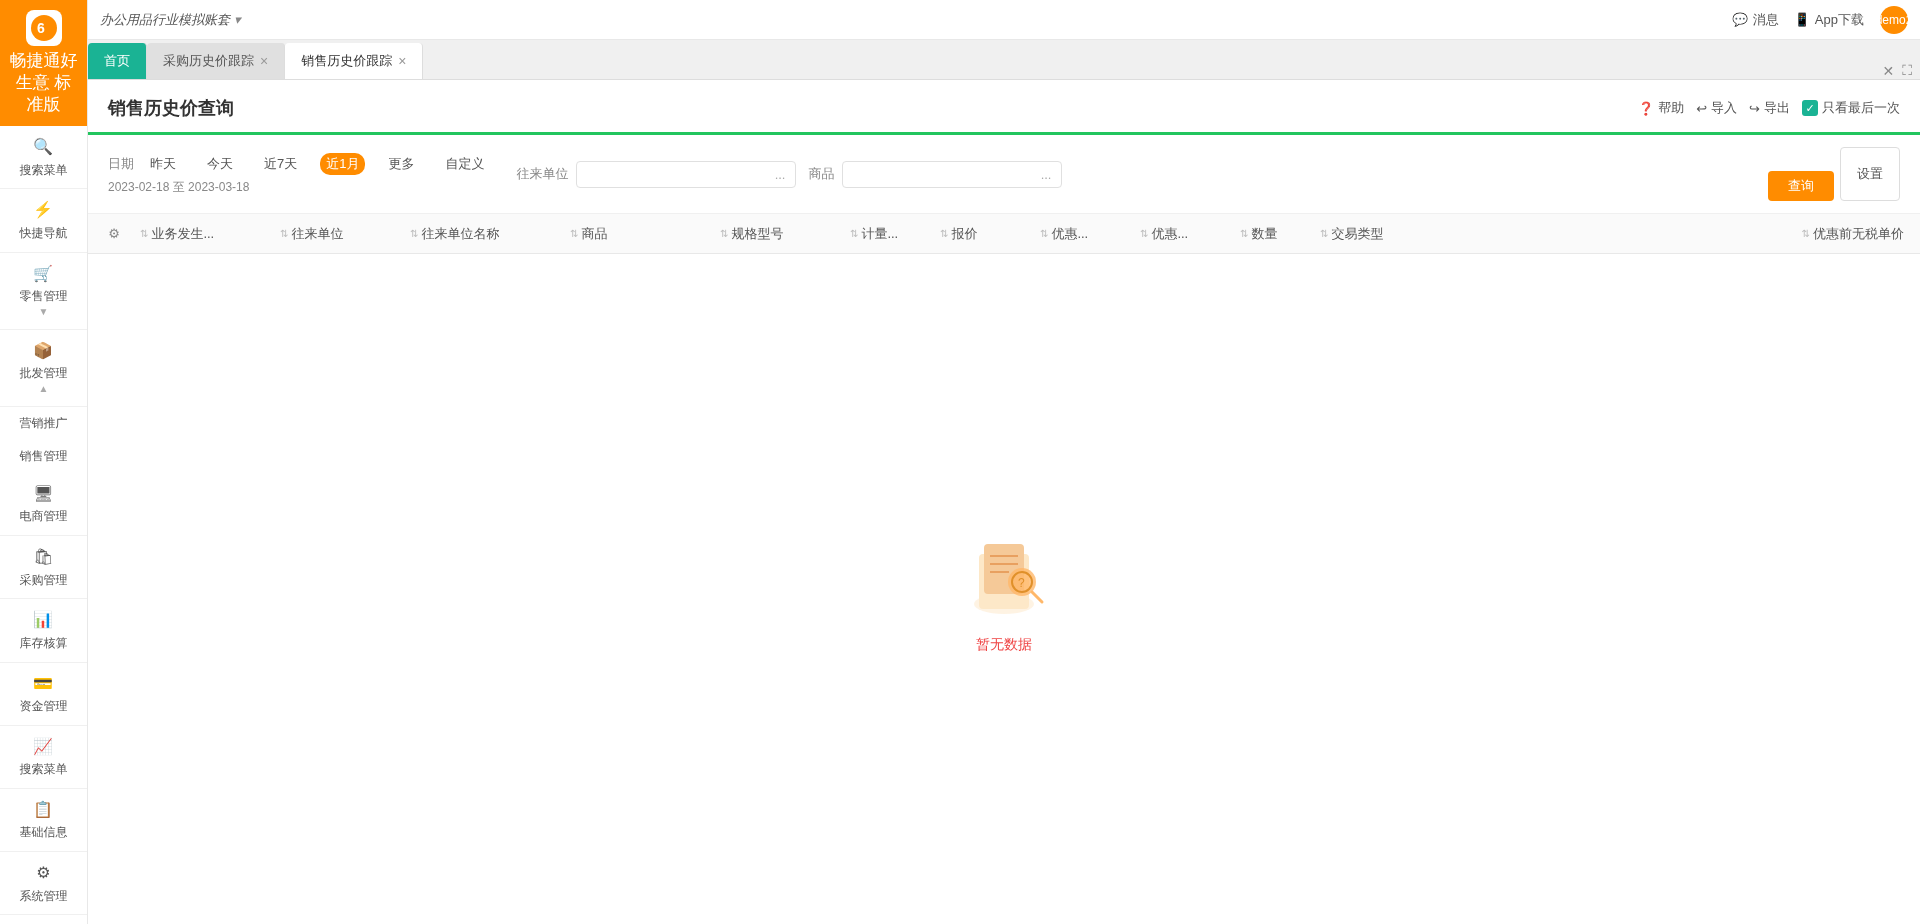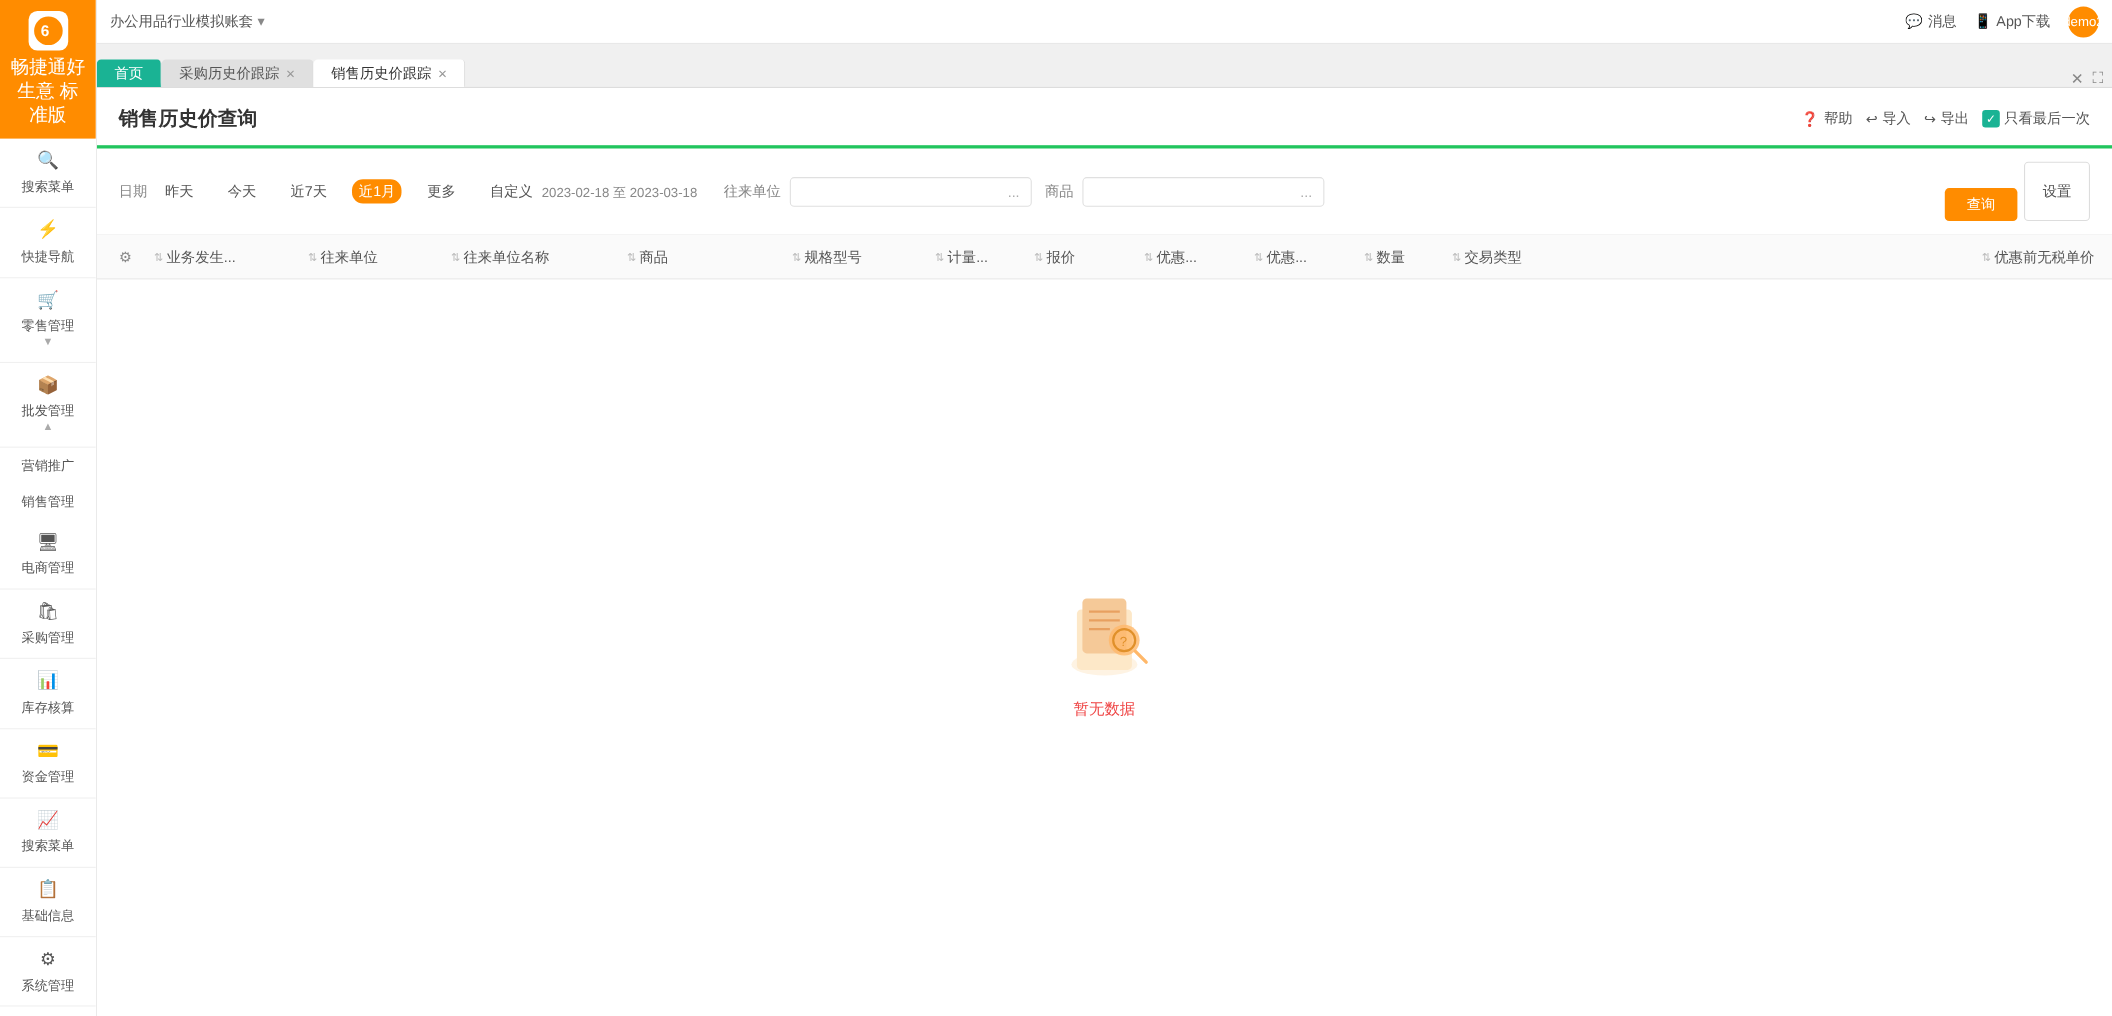--- a/index.html
+++ b/index.html
@@ -13,29 +13,29 @@
     .sidebar-logo-text { color: #fff; font-size: 17px; text-align: center; line-height: 1.3; }
     .sidebar-menu-item { width: 100%; padding: 10px 4px; display: flex; flex-direction: column; align-items: center; cursor: pointer; border-bottom: 1px solid #f0f0f0; color: #555; font-size: 12px; text-align: center; line-height: 1.4; }
     .sidebar-menu-item .menu-icon { font-size: 16px; margin-bottom: 3px; }
     .sidebar-sub-item { width: 100%; padding: 8px 6px; display: flex; align-items: center; justify-content: center; cursor: pointer; color: #555; font-size: 12px; text-align: left; }
 
     
     .main { flex: 1; display: flex; flex-direction: column; height: 924px; overflow: hidden; }
 
     
     .topbar { height: 40px; background: #fff; border-bottom: 1px solid #e8e8e8; display: flex; align-items: center; padding: 0 12px; gap: 12px; }
-    .topbar-title { font-size: 13px; color: #555; flex: 1; display: flex; align-items: center; gap: 4px; }
+    .topbar-title { font-size: 13px; color: #555; flex: 1; display: flex; align-items: center; gap: 4px; font-style: italic; }
     .topbar-dropdown { color: #888; cursor: pointer; }
     .topbar-actions { display: flex; align-items: center; gap: 16px; color: #555; font-size: 13px; }
     .topbar-action { display: flex; align-items: center; gap: 4px; cursor: pointer; }
     .avatar { width: 28px; height: 28px; border-radius: 50%; background: #ff8c00; display: flex; align-items: center; justify-content: center; color: #fff; font-size: 12px; cursor: pointer; }
 
     
     .tabs { height: 40px; background: #f0f0f0; display: flex; align-items: flex-end; padding: 0 0 0 0; border-bottom: 1px solid #ddd; }
-    .tab { height: 25px; padding: 0 16px; display: flex; align-items: center; gap: 6px; cursor: pointer; font-size: 13px; color: #555; background: #e0e0e0; border-right: 1px solid #ddd; border-top-left-radius: 4px; border-top-right-radius: 4px; }
+    .tab { height: 36px; padding: 0 16px; display: flex; align-items: center; gap: 6px; cursor: pointer; font-size: 13px; color: #555; background: #e0e0e0; border-right: 1px solid #ddd; border-top-left-radius: 4px; border-top-right-radius: 4px; }
     .tab.active { background: #fff; color: #333; font-weight: 500; }
     .tab.home { background: #1ab394; color: #fff; }
     .tab-close { font-size: 14px; color: #999; cursor: pointer; }
     .tab-end-actions { margin-left: auto; display: flex; align-items: center; gap: 8px; padding-right: 8px; }
     .tab-end-btn { cursor: pointer; color: #888; font-size: 14px; }
 
     
     .page-content { flex: 1; background: #fff; overflow: hidden; display: flex; flex-direction: column; }
     .page-header { padding: 16px 20px 12px; border-bottom: 3px solid #22c55e; display: flex; align-items: center; justify-content: space-between; }
     .page-title { font-size: 18px; font-weight: 600; color: #333; }
@@ -45,21 +45,21 @@
     .checkbox-icon { width: 16px; height: 16px; background: #1ab394; border-radius: 3px; display: flex; align-items: center; justify-content: center; color: #fff; font-size: 11px; }
 
     
     .filter-bar { padding: 12px 20px; border-bottom: 1px solid #f0f0f0; display: flex; align-items: center; gap: 24px; flex-wrap: wrap; }
     .filter-group { display: flex; align-items: center; gap: 8px; }
     .filter-label { color: #888; font-size: 13px; white-space: nowrap; }
     .date-options { display: flex; align-items: flex-start; gap: 15px; }
     .date-option { padding: 2px 8px; cursor: pointer; font-size: 13px; color: #555; border-radius: 3px; }
     .date-option.active { background: #ff8c00; color: #fff; border-radius: 10px; padding: 2px 6px; }
     .date-range { font-size: 12px; color: #888; margin-top: 4px; }
-    .filter-date-wrapper { display: flex; }
+    .filter-date-wrapper { display: flex; flex-direction: column; }
     .filter-input { border: 1px solid #e0e0e0; border-radius: 4px; padding: 5px 10px; font-size: 13px; color: #333; width: 220px; cursor: pointer; display: flex; align-items: center; justify-content: space-between; background: #fff; }
     .filter-input-dots { color: #aaa; }
     .filter-section { display: flex; align-items: center; gap: 12px; flex: 1; }
     .query-btn { background: #ff8c00; color: #fff; border: none; border-radius: 4px; padding: 6px 20px; font-size: 13px; cursor: pointer; white-space: nowrap; }
     .settings-btn { background: #fff; color: #555; border: 1px solid #ddd; border-radius: 4px; padding: 17px 16px; font-size: 13px; cursor: pointer; }
     .btn-group { display: flex; flex-direction: row; gap: 6px; align-items: flex-end; }
     .table-header { display: flex; align-items: center; background: #fafafa; border-bottom: 1px solid #e8e8e8; padding: 0 8px; height: 40px; }
     .th { display: flex; align-items: center; gap: 3px; font-size: 13px; color: #555; padding: 0 8px; white-space: nowrap; cursor: pointer; }
     .sort-icon { font-size: 10px; color: #bbb; }
     .settings-th { width: 36px; display: flex; align-items: center; justify-content: center; cursor: pointer; color: #888; }

